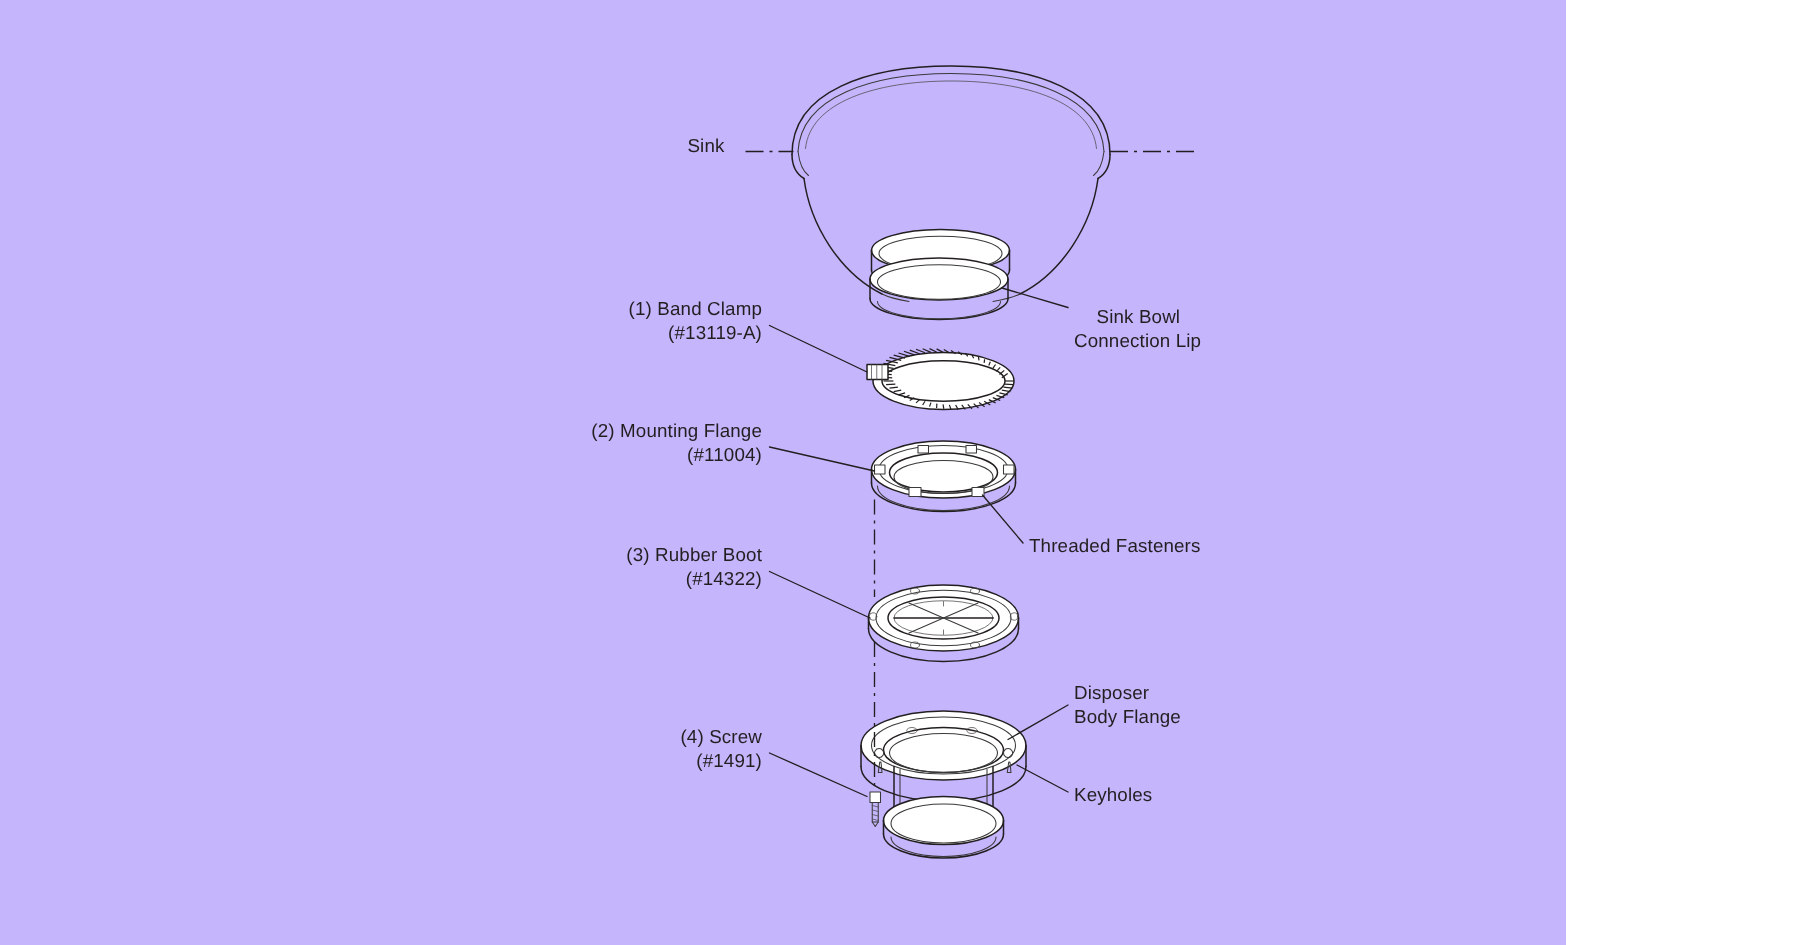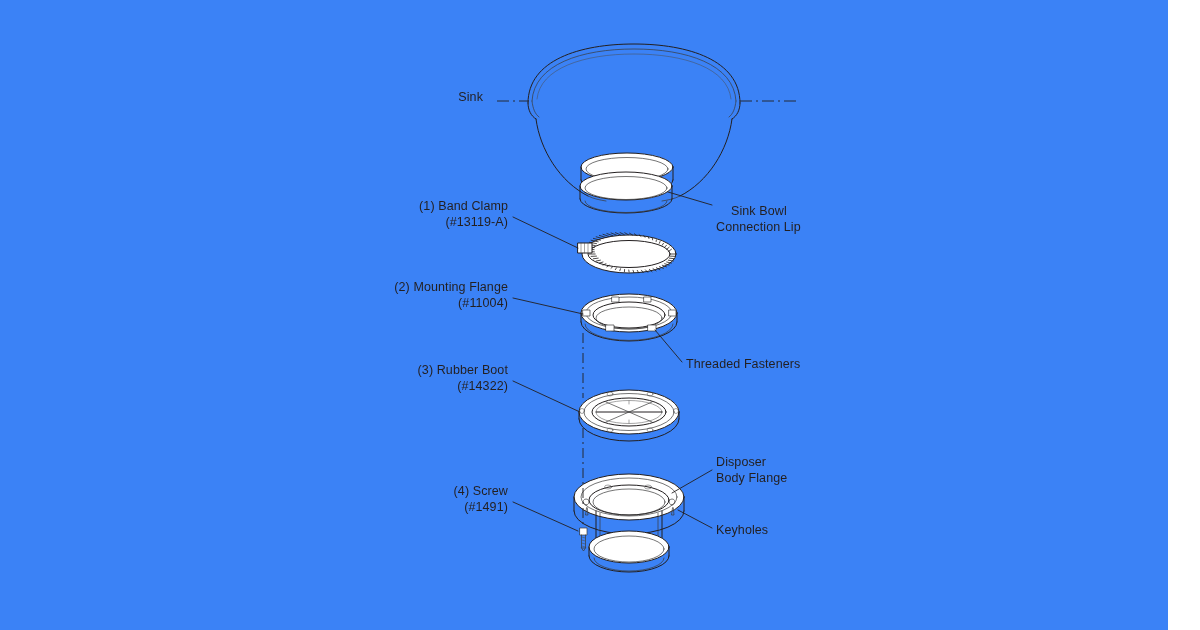--- a/index.html
+++ b/index.html
@@ -2,23 +2,23 @@
 <html><head>
 <meta charset="utf-8">
 <style>
   html, body {
     margin: 0;
     padding: 0;
     background: #ffffff;
   }
   #page {
     position: relative;
-    width: 1168px;
+    width: 1044px;
     height: 630px;
-    background: #3b82f6;
+    background: #c4b5fd;
     overflow: hidden;
     font-family: "Liberation Sans", sans-serif;
   }
   #diagram-svg {
     position: absolute;
     left: 0;
     top: 0;
     width: 1200px;
     height: 630px;
   }

